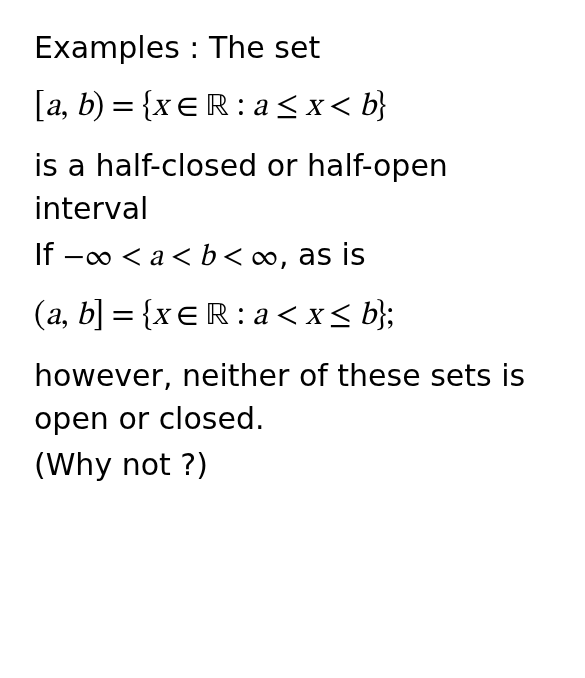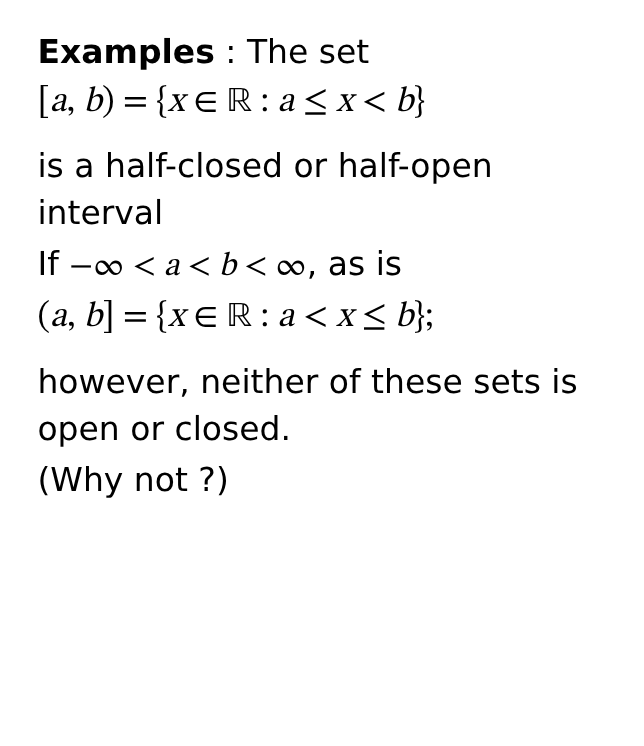--- a/index.html
+++ b/index.html
@@ -10,31 +10,31 @@
     width: 585px;
     height: 678px;
     background: #fff;
     font-family: "Segoe UI", "DejaVu Sans", "Helvetica Neue", Arial, sans-serif;
     color: #000;
     box-sizing: border-box;
     padding: 24px 18px 20px 34px;
     font-size: 30px;
     line-height: 1.45;
   }
-  .b   { font-weight: 700; }
+  .b   { font-weight: 400; }
   .it  { }
   .bb  { font-family: "Cambria Math", "STIX Two Math", "Times New Roman", serif; }
   .math{
     font-family: "Cambria Math", "STIX Two Math", "DejaVu Sans", sans-serif;
     font-style: italic;
     white-space: nowrap;
   }
   .math .up { font-style: normal; } 
   .disp {
-    margin-top: 0;
+    margin-top: 14px;
     margin-bottom: 14px;
     font-size: 32px;
   }
   .para { margin-top: 2px; }
 </style>
 </head>
 <body>
 
 <div class="para">
   <span class="b">Examples</span><span> : The set</span>

